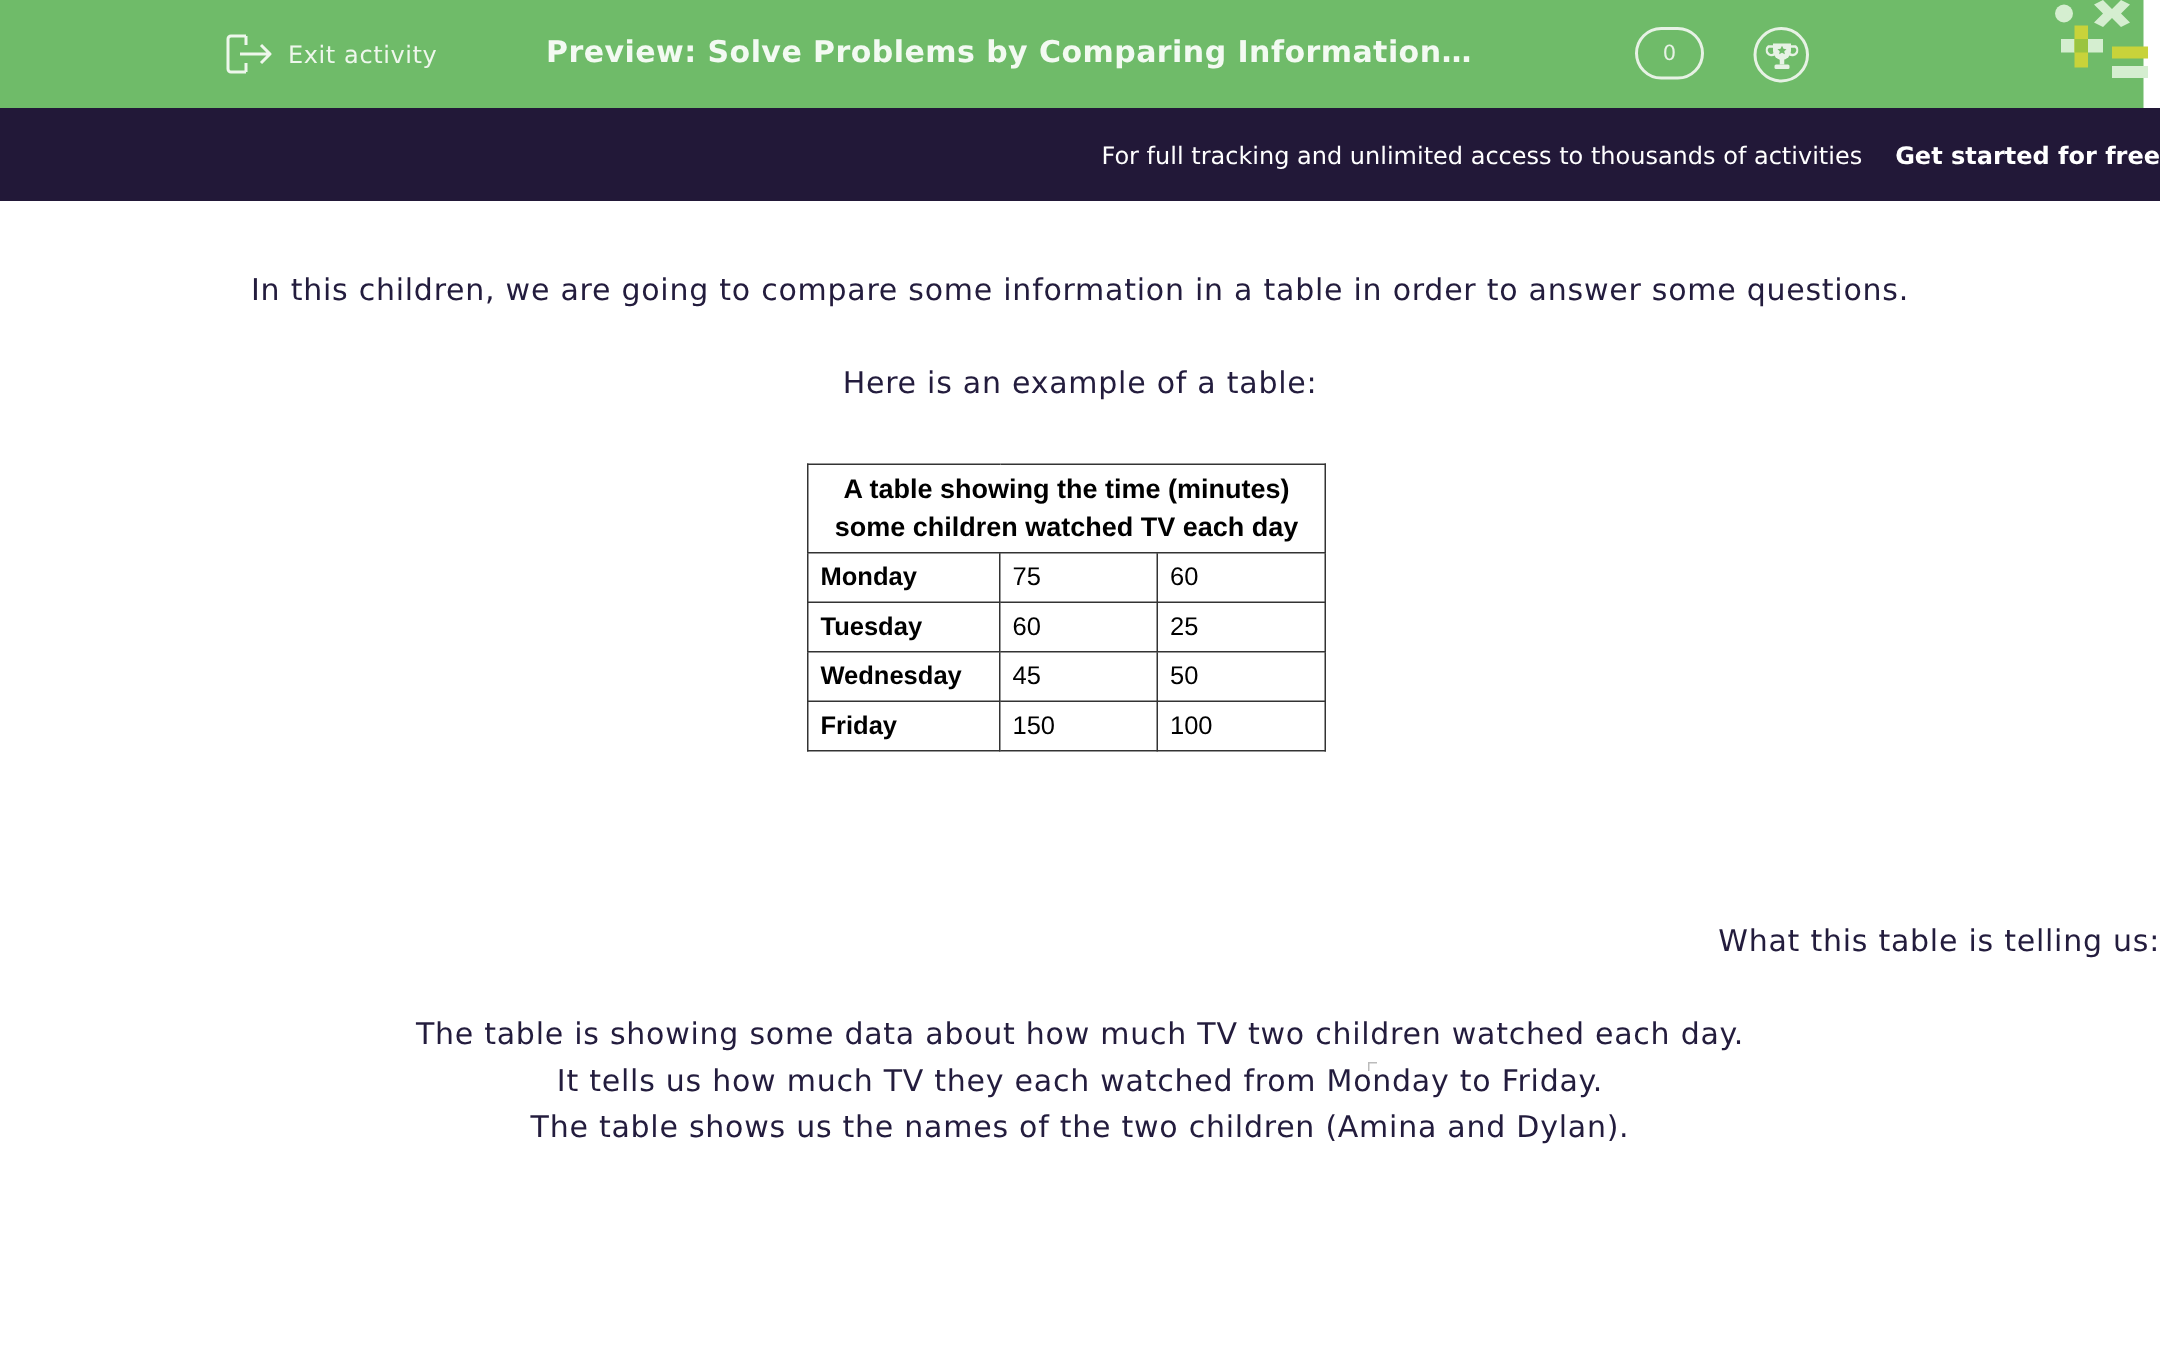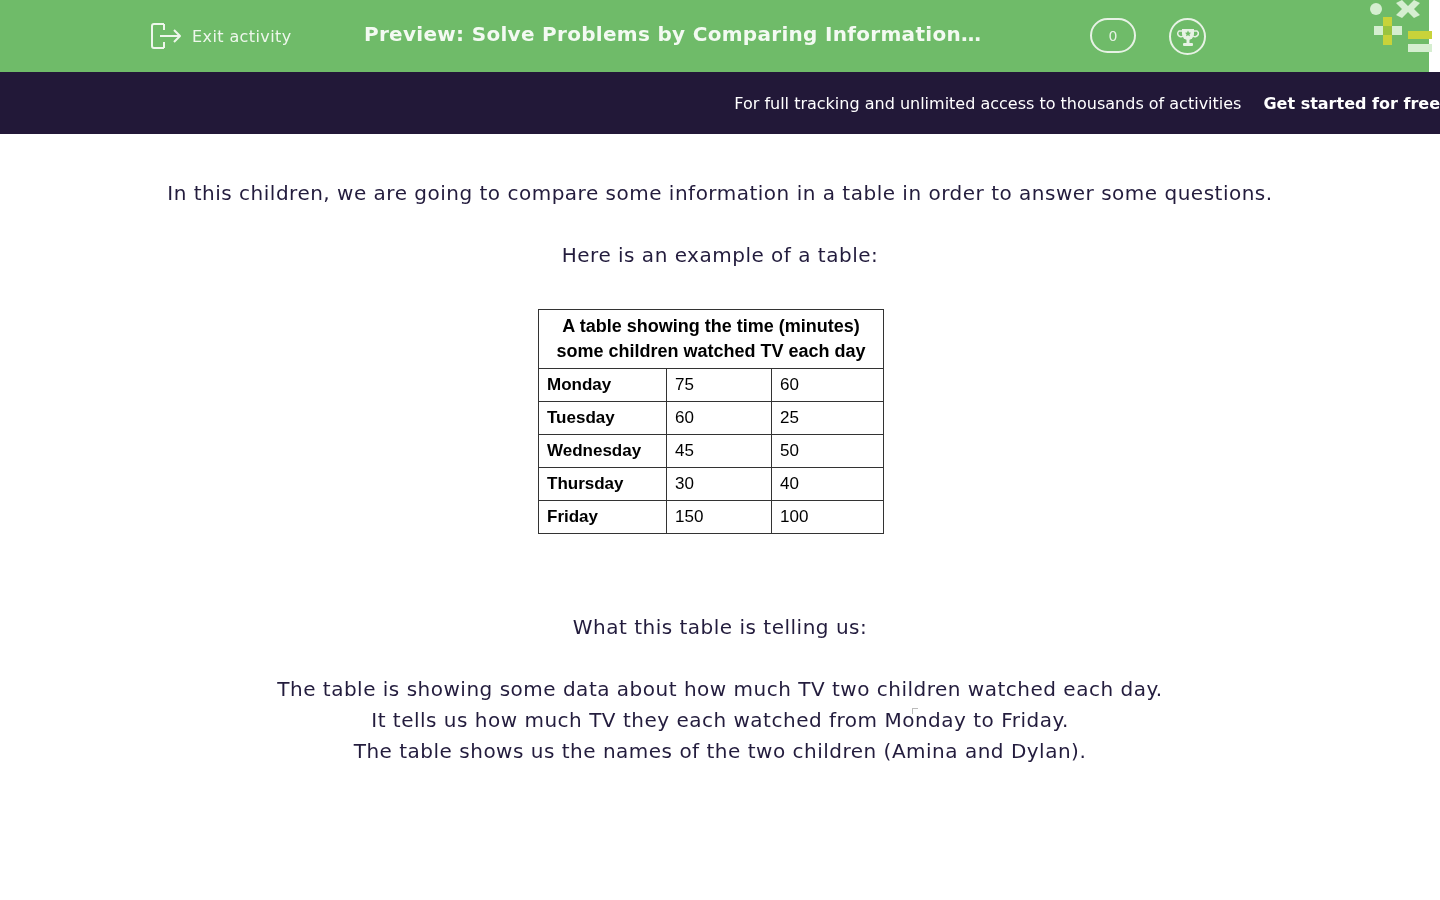--- a/index.html
+++ b/index.html
@@ -25,21 +25,21 @@
   .example { position: absolute; left: 0; top: 106px; width: 1440px; }
 
   .table-img { position: absolute; left: 538px; top: 175px; width: 346px; }
   table.tv { border-collapse: collapse; width: 346px; font-family: "Liberation Sans", sans-serif; color: #000; }
   table.tv td, table.tv th { border: 1.5px solid #333; text-align: left; font-size: 17px; height: 33px; padding: 0 8px; }
   table.tv th.cap { text-align: center; font-weight: bold; font-size: 18px; line-height: 25px; height: 58px; padding: 4px 6px; }
   table.tv td.day { font-weight: bold; width: 128px; }
   table.tv td.a { width: 105px; }
   .corner { position: absolute; left: 912px; top: 574px; width: 6px; height: 6px; border-left: 1px solid #bbb; border-top: 1px solid #bbb; }
 
-  .telling { position: absolute; left: 0; top: 478px; width: 1440px; }
+  .telling { position: absolute; left: 0; top: 478px; width: 1440px; text-align: right; }
   .explain { position: absolute; left: 0; top: 540px; width: 1440px; }
 </style>
 </head>
 <body>
 
 <header class="topbar">
   <div class="exit">
     <svg viewBox="0 0 33 30">
       <path d="M14 3 H4 a2 2 0 0 0 -2 2 V25 a2 2 0 0 0 2 2 H14" fill="none" stroke="#eef7ec" stroke-width="2"></path>
       <path d="M14 3 V9 M14 21 V27" stroke="#eef7ec" stroke-width="2" fill="none"></path>
@@ -96,25 +96,20 @@
         <td class="day">Tuesday</td>
         <td class="a">60</td>
         <td>25</td>
       </tr>
       <tr>
         <td class="day">Wednesday</td>
         <td class="a">45</td>
         <td>50</td>
       </tr>
       <tr>
-        <td class="day">Thursday</td>
-        <td class="a">30</td>
-        <td>40</td>
-      </tr>
-      <tr>
         <td class="day">Friday</td>
         <td class="a">150</td>
         <td>100</td>
       </tr>
     </tbody>
       </table>
   </div>
   <div class="corner"></div>
 
   <p class="p telling">What this table is telling us:</p>

